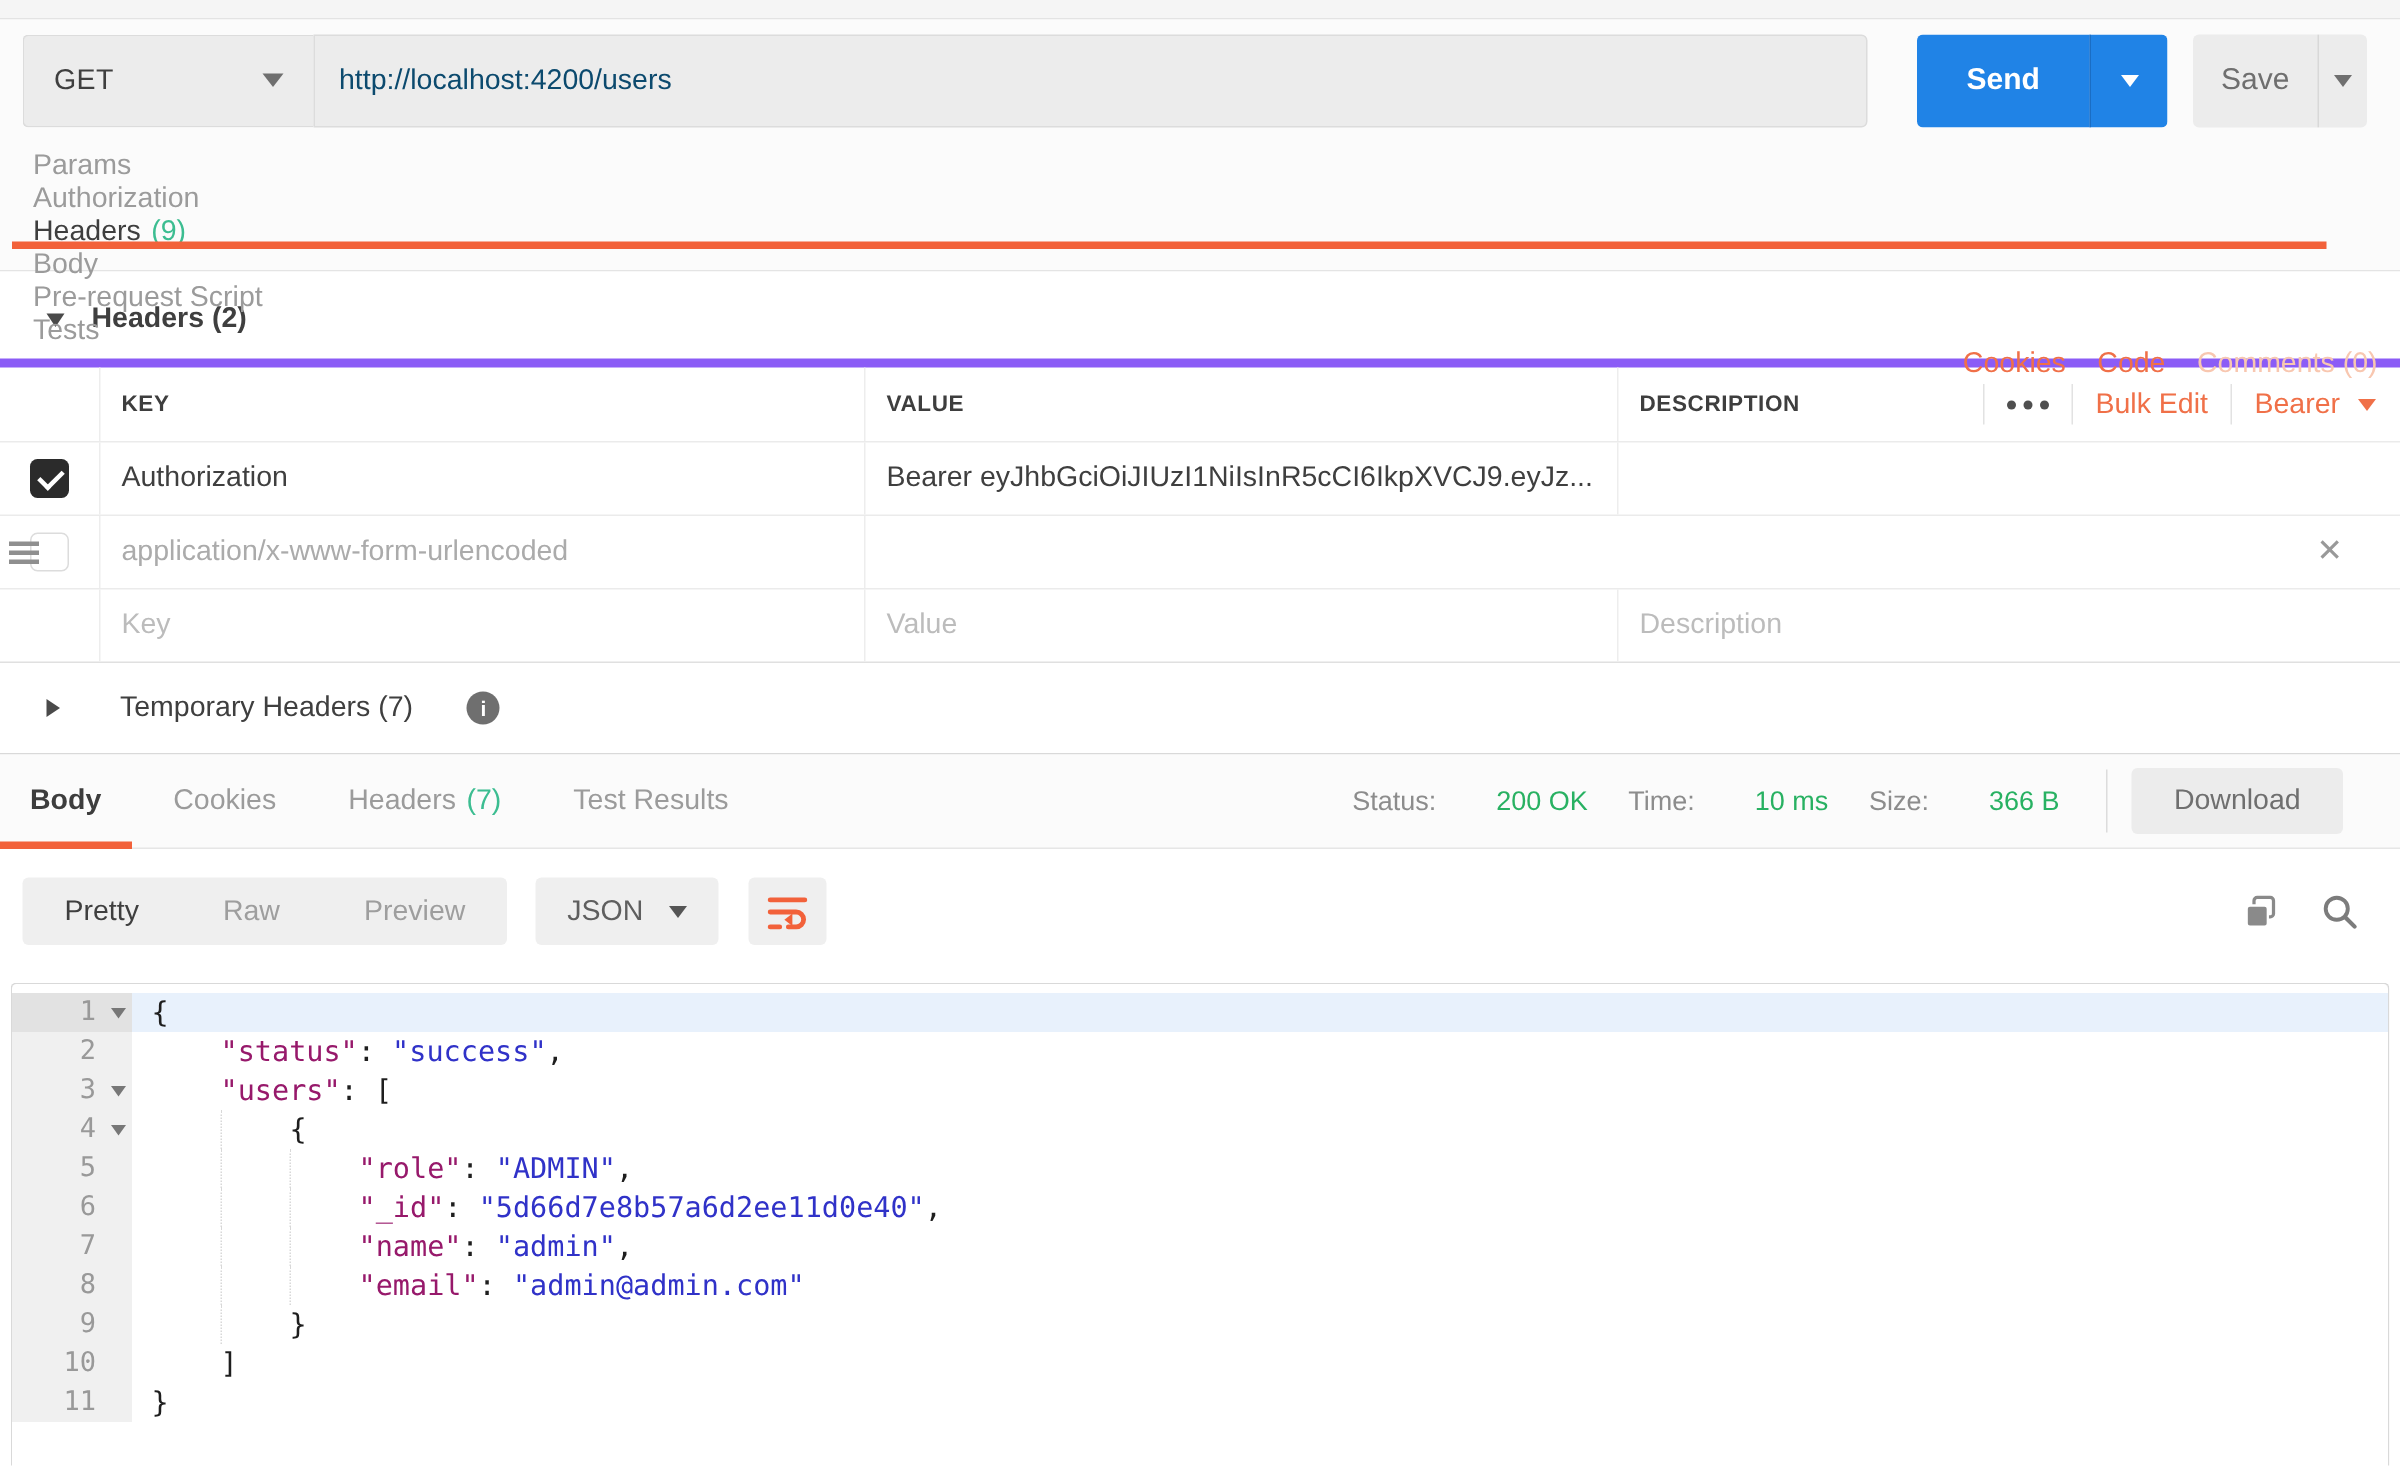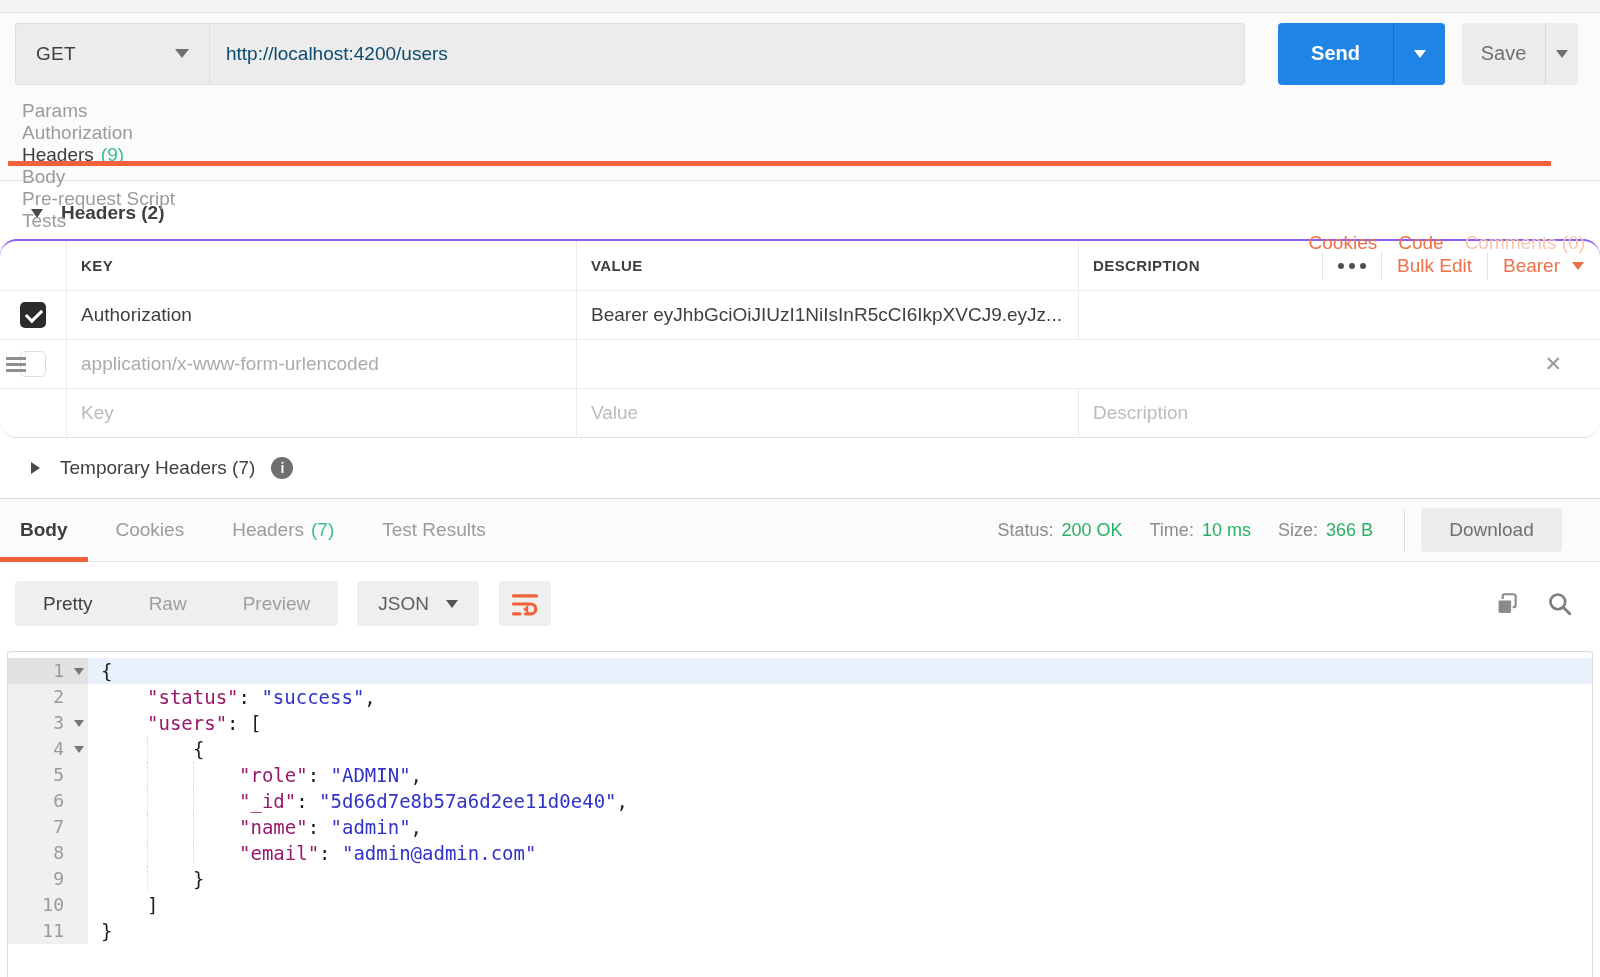--- a/index.html
+++ b/index.html
@@ -38,21 +38,21 @@
   .req-links { margin-left:auto; display:flex; align-items:center; gap:21px; font-size:19px; }
   .req-link { color:var(--link-orange,#f07048); cursor:pointer; }
   .req-link.faded { color:#f8c7b0; }
 
   
   .section-title { display:flex; align-items:center; padding:21px 30px 15px 31px; background:#fff; cursor:pointer; }
   .tri-down { width:0; height:0; border-left:6px solid transparent; border-right:6px solid transparent; border-top:9px solid #4a4a4a; margin-right:18px; }
   .tri-right { width:0; height:0; border-top:6px solid transparent; border-bottom:6px solid transparent; border-left:9px solid #4a4a4a; margin-right:20px; }
   .section-title .txt { font-size:19px; color:#3f3f3f;font-weight:bold; }
 
-  .kv-table { border-top:2px solid #8b5cf6; border-bottom:1px solid #e0e0e0; background:#fff;border-radius:17px; }
+  .kv-table { border-top:6px solid #8b5cf6; border-bottom:1px solid #e0e0e0; background:#fff; }
   .kv-row { display:grid; grid-template-columns:66px 510px 502px 1fr; height:49px; position:relative; }
   .kv-row + .kv-row { border-top:1px solid #ebebeb; }
   .kv-cell { display:flex; align-items:center; padding-left:14px; font-size:19px; color:#3f3f3f; overflow:hidden; white-space:nowrap; }
   .kv-cell.bordered { border-left:1px solid #ededed; }
   .kv-head .kv-cell { font-size:15px; font-weight:700; color:#3e3e3e; letter-spacing:.4px; }
   .cb-cell { display:flex; align-items:center; justify-content:center; padding:0; }
   .checkbox { width:26px; height:26px; border-radius:5px; cursor:pointer; }
   .checkbox.checked { background:#2b2b2b; position:relative; }
   .checkbox.checked::after { content:""; position:absolute; left:6px; top:7px; width:13px; height:7px;
     border-left:3px solid #fff; border-bottom:3px solid #fff; transform:rotate(-45deg); }
@@ -63,35 +63,35 @@
   .row-empty .kv-cell { color:#bcbcbc; }
   .desc-head { display:flex; align-items:center; padding-right:16px; }
   .desc-head .spacer { flex:1; }
   .hsep { width:1px; height:27px; background:#e2e2e2; margin:0 15px; }
   .dots { display:flex; gap:5px; align-items:center; cursor:pointer; }
   .dots i { width:6px; height:6px; border-radius:50%; background:#4f4f4f; }
   .hdr-action { font-size:19px; font-weight:400; letter-spacing:0; color:var(--link-orange,#f07048); cursor:pointer; display:flex; align-items:center;text-align:right; }
   .hdr-action .caret-down { border-top-color:var(--link-orange,#f07048); border-left-width:6px; border-right-width:6px; border-top-width:8px; margin-left:12px; }
   .row-close { position:absolute; right:38px; top:13px; font-size:21px; color:#999; cursor:pointer; line-height:1; }
 
-  .temp-headers { height:61px; display:flex; align-items:center; padding-left:31px; background:#fff; border-bottom:1px solid #d9d9d9; }
+  .temp-headers { height:61px; display:flex; align-items:center; padding-left:31px; background:#fff; border-bottom:1px solid #d9d9d9;gap:20px; }
   .temp-headers .txt { font-size:19px; color:#3f3f3f; margin-right:16px; }
   .info-icon { width:22px; height:22px; border-radius:50%; background:#6f6f6f; color:#fff; font-size:14px; font-weight:700;
     display:flex; align-items:center; justify-content:center; cursor:pointer; }
 
   
   .resp-meta { height:63px; background:#fbfbfb; border-bottom:1px solid #e6e6e6; display:flex; align-items:stretch; padding-left:10px; }
   .resp-tab { position:relative; display:flex; align-items:center; padding:0 10px; margin-right:28px; font-size:19px; color:#9b9b9b; cursor:pointer; }
   .resp-tab .count { margin-left:7px; color:var(--count-green,#3cbd91); }
   .resp-tab.active { color:#3d3d3d; font-weight:600; }
   .resp-tab.active::after { content:""; position:absolute; left:-10px; right:-10px; bottom:-1px; height:5px; background:var(--accent-orange,#f2613a); }
   .resp-right { margin-left:auto; display:flex; align-items:center; padding-right:38px; }
   .meta-group { display:flex; align-items:center; margin-right:27px; font-size:18px; }
   .meta-group .lbl { color:#8c8c8c; margin-right:8px; }
-  .meta-group .val { color:var(--status-green,#28b162); }
+  .meta-group .val { color:var(--status-green,#28b162);margin-left:32px; }
   .vsep { width:1px; height:42px; background:#dcdcdc; margin:0 16px 0 4px; }
   .download-btn { width:141px; height:44px; background:#ececec; border-radius:4px; color:#6f6f6f; font-size:19px;
     display:flex; align-items:center; justify-content:center; cursor:pointer; }
 
   .resp-toolbar { height:83px; background:#fff; display:flex; align-items:center; padding:0 15px; }
   .segmented { display:flex; background:#efefef; border-radius:4px; height:45px; align-items:center; margin-right:19px; }
   .seg-item { padding:0 28px; font-size:19px; color:#9e9e9e; line-height:45px; cursor:pointer; }
   .seg-item.active { color:#3f3f3f; }
   .fmt-btn { display:flex; align-items:center; height:45px; background:#efefef; border-radius:4px; padding:0 21px; margin-right:20px; cursor:pointer; }
   .fmt-btn .label { font-size:19px; color:#5f5f5f; margin-right:17px; }

